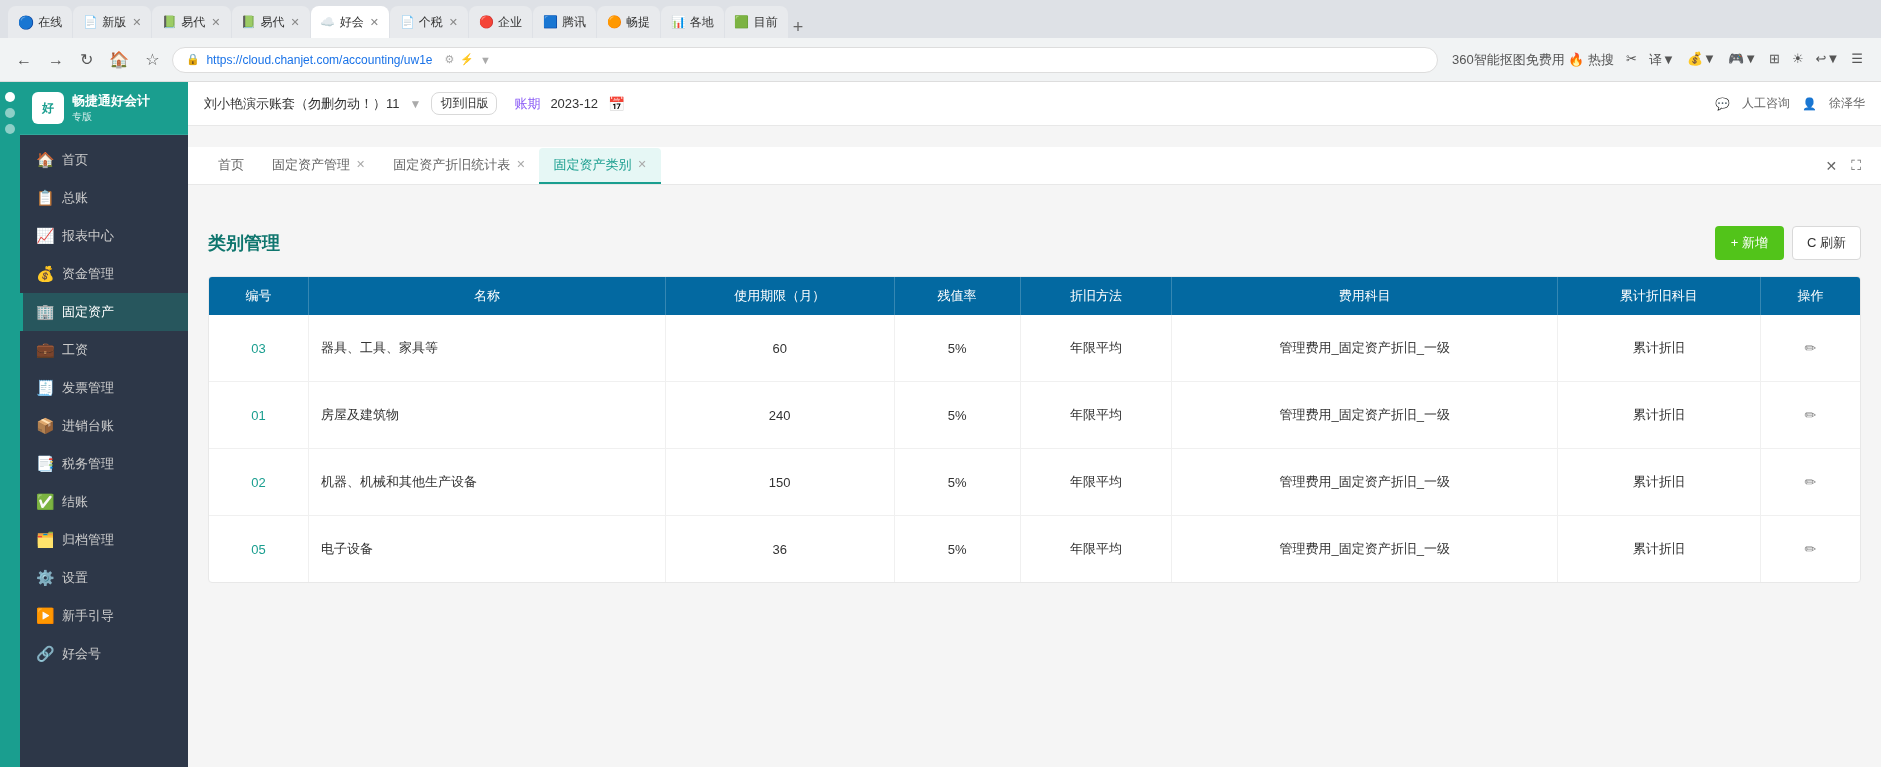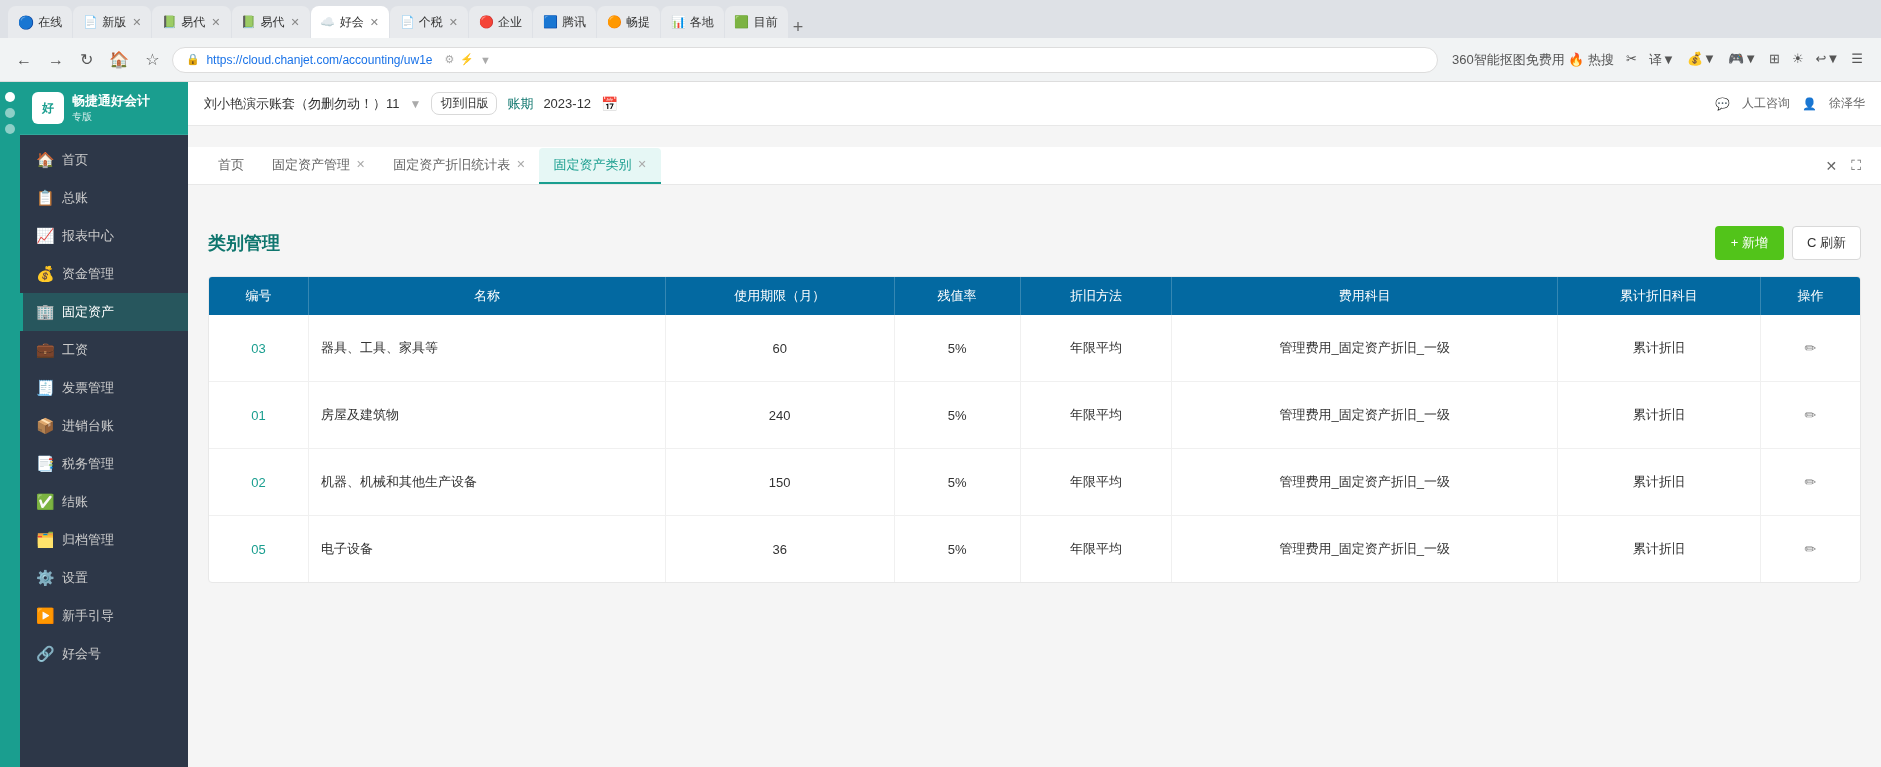--- a/index.html
+++ b/index.html
@@ -38,21 +38,21 @@
     .sidebar-left-dot { width: 10px; height: 10px; border-radius: 50%; background: rgba(255,255,255,0.5); }
     .sidebar-left-dot.active { background: #fff; }
 
     
     .main-content { flex: 1; display: flex; flex-direction: column; background: #f5f5f5; overflow: hidden; gap: 21px; }
 
     
     .top-bar { background: #fff; border-bottom: 1px solid #e8e8e8; padding: 0 16px; height: 44px; display: flex; align-items: center; justify-content: space-between; flex-shrink: 0; }
     .top-bar-left { display: flex; align-items: center; gap: 10px; font-size: 13px; color: #333; }
     .top-bar-company { font-size: 13px; color: #333; }
-    .top-bar-period-label { color: #0f766e; }
+    .top-bar-period-label { color: #8b5cf6; margin-left: 7px; }
     .top-bar-period { color: #333; font-weight: 500; }
     .period-btn { border: 1px solid #d9d9d9; border-radius: 8px; padding: 2px 8px; font-size: 12px; cursor: pointer; background: #fff; color: #333; }
     .top-bar-right { display: flex; align-items: center; gap: 12px; font-size: 12px; color: #666; }
 
     
     .tab-bar { background: #fff; border-bottom: 1px solid #e8e8e8; display: flex; align-items: center; padding: 0 16px; height: 38px; gap: 0; flex-shrink: 0; }
     .page-tab { padding: 8px 14px; font-size: 13px; color: #666; cursor: pointer; border-bottom: 2px solid transparent; display: flex; align-items: center; gap: 6px; white-space: nowrap; }
     .page-tab.active { color: #1a9e8f; border-bottom: 2px solid #1a9e8f; background: #e6f7f5; border-radius: 4px 4px 0 0; }
     .page-tab .tab-x { color: #aaa; font-size: 11px; cursor: pointer; }
     .tab-bar-controls { margin-left: auto; display: flex; gap: 6px; }

